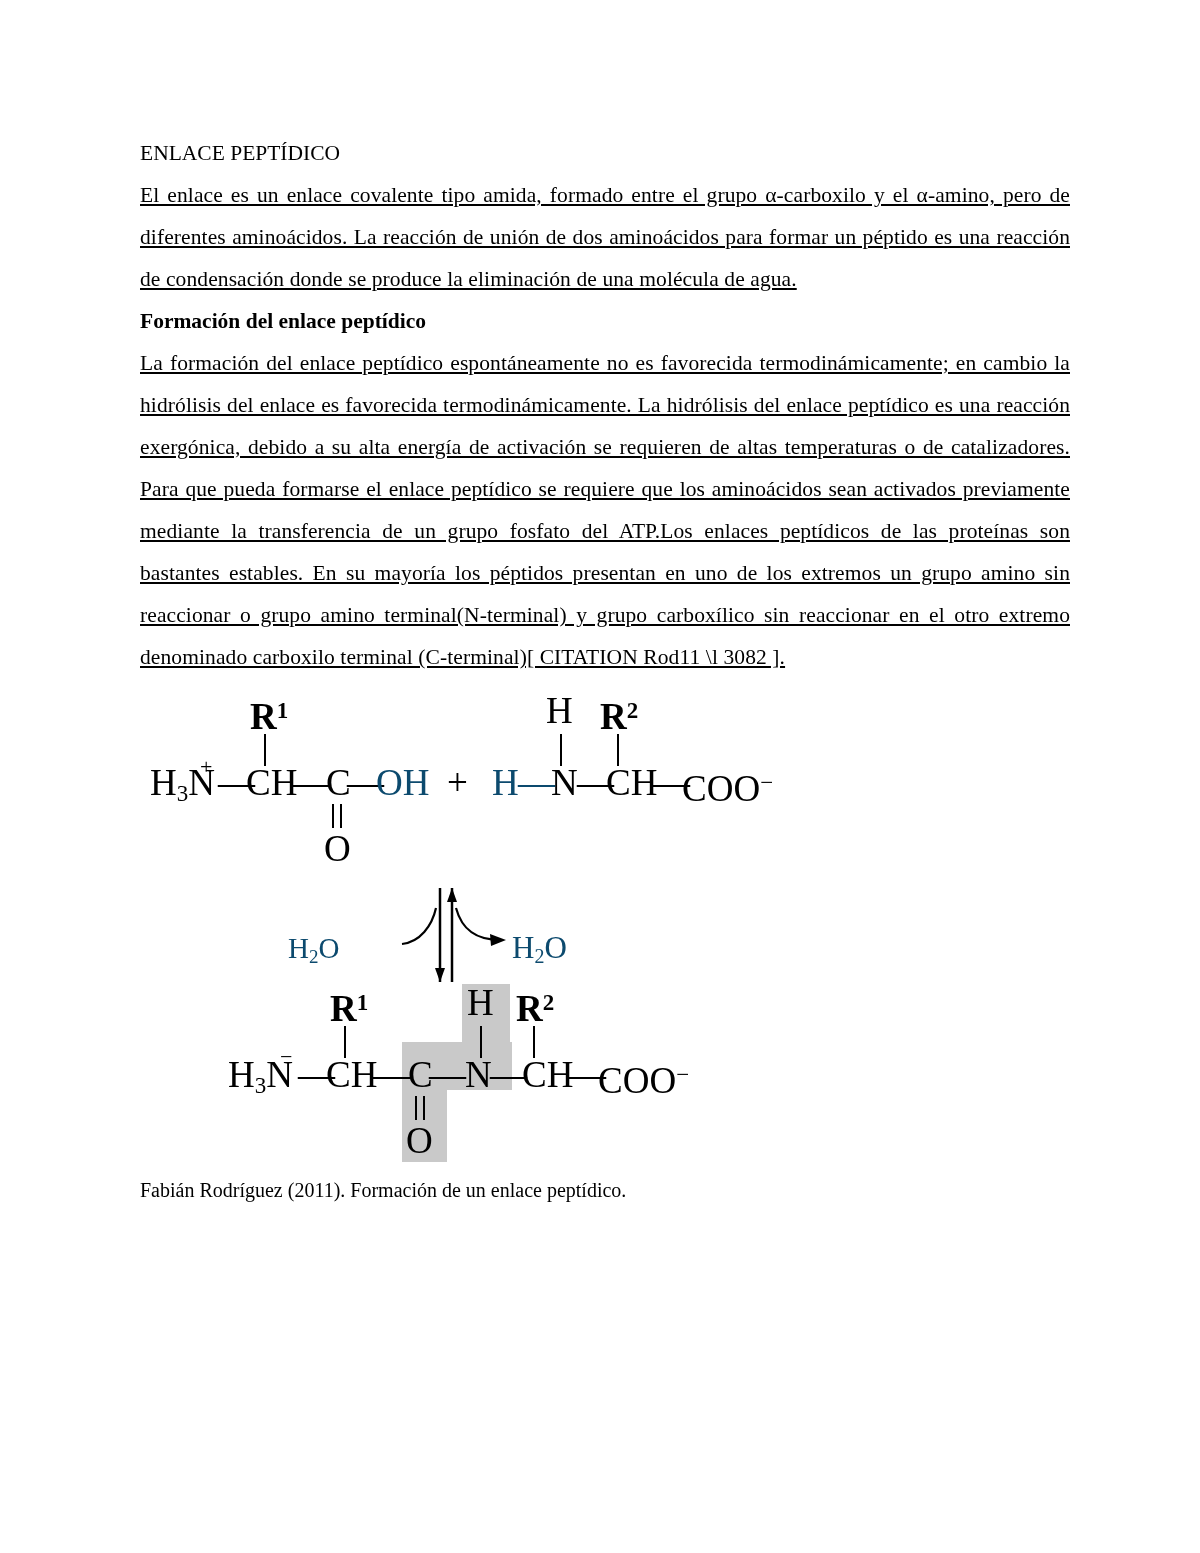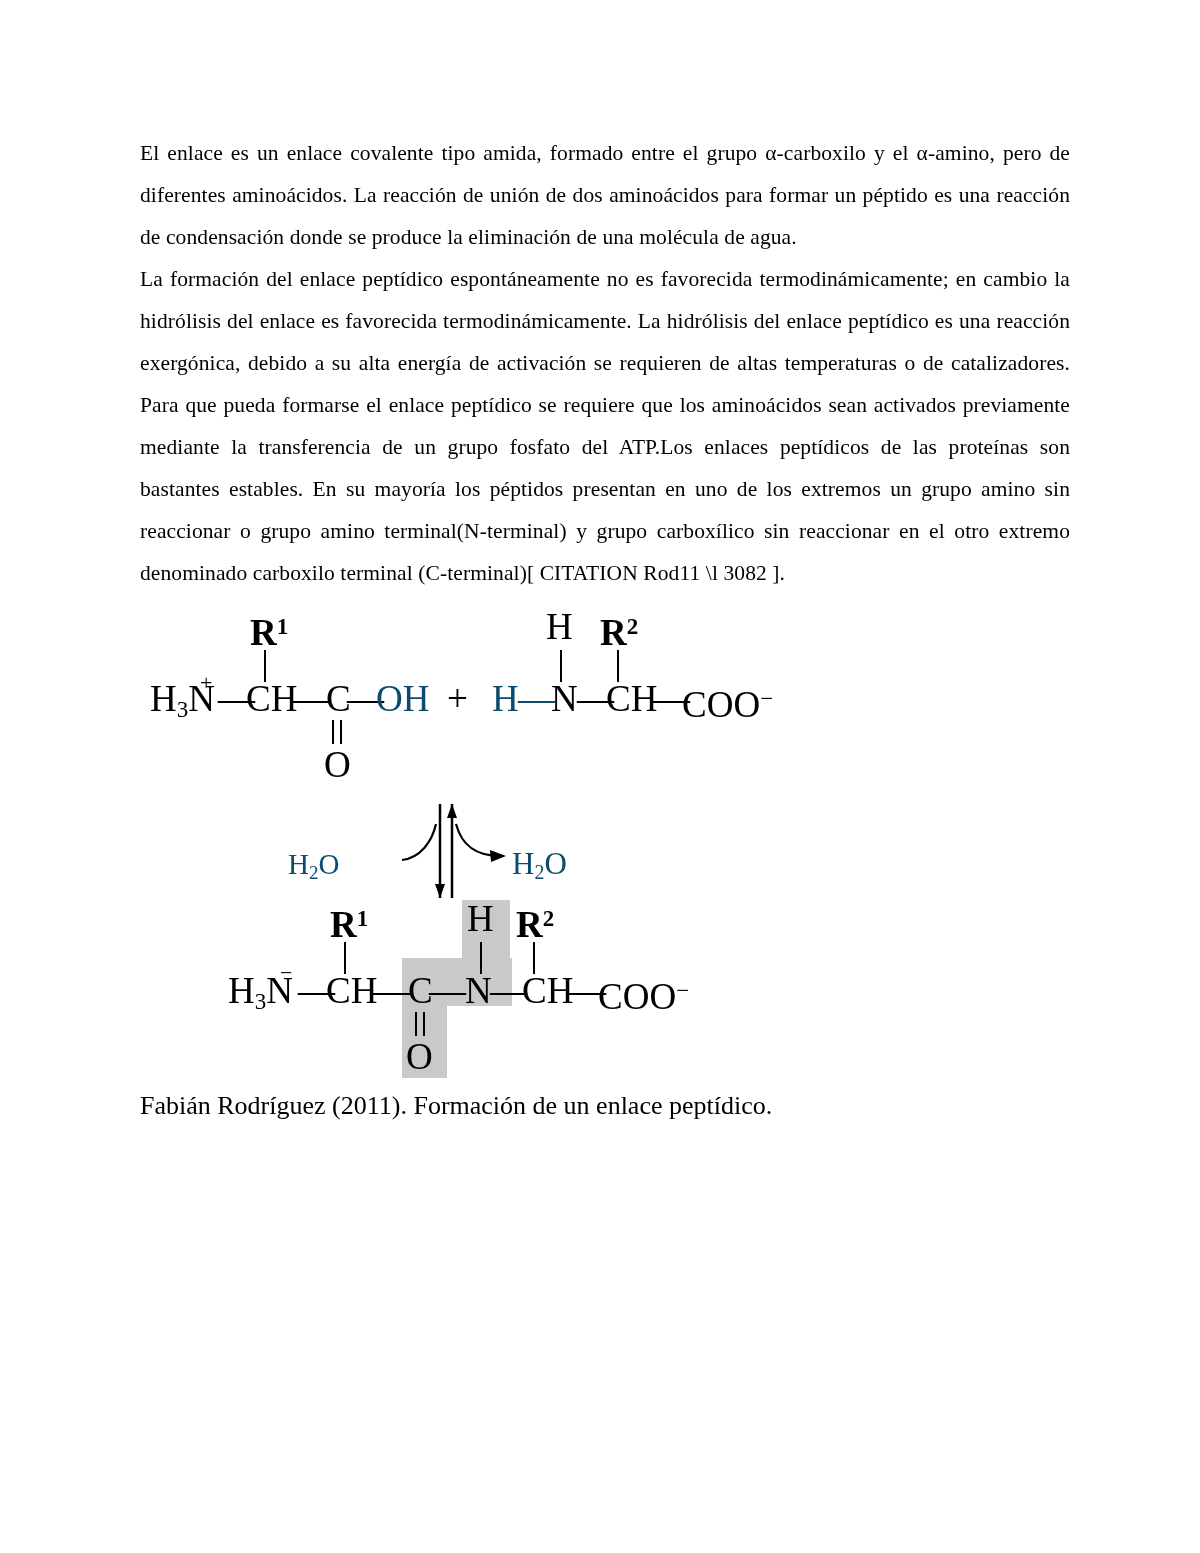--- a/index.html
+++ b/index.html
@@ -27,34 +27,35 @@
     left: 140px;
     top: 132px;
     width: 930px;
   }
   .para {
     font-size: 21.5px;
     line-height: 42px;
     text-align: justify;
     margin: 0 0 0 0;
     letter-spacing: 0.1px;
+    text-decoration: underline;
   }
   .title-line {
     font-size: 21.5px;
     line-height: 42px;
     margin: 0;
   }
   .bold-head {
     font-weight: bold;
     font-size: 21.5px;
     line-height: 42px;
     margin: 0;
   }
   .caption {
-    font-size: 26px;
+    font-size: 20px;
     line-height: 36px;
     margin: 0;
   }
 
   
   .figure {
     position: relative;
     width: 930px;
     height: 480px;
     margin-top: 14px;
@@ -94,23 +95,25 @@
     position: absolute;
   }
   svg { display: block; }
 </style>
 </head>
 <body>
 
 <div class="page">
   <div class="content">
 
+    <p class="title-line">ENLACE PEPTÍDICO</p>
 
     <p class="para">El enlace es un enlace covalente tipo amida, formado entre el grupo α-carboxilo y el α-amino, pero de diferentes aminoácidos. La reacción de unión de dos aminoácidos para formar un péptido es una reacción de condensación donde se produce la eliminación de una molécula de agua.</p>
 
+    <p class="bold-head">Formación del enlace peptídico</p>
 
     <p class="para">La formación del enlace peptídico espontáneamente no es favorecida termodinámicamente; en cambio la hidrólisis del enlace es favorecida termodinámicamente. La hidrólisis del enlace peptídico es una reacción exergónica, debido a su alta energía de activación se requieren de altas temperaturas o de catalizadores. Para que pueda formarse el enlace peptídico se requiere que los aminoácidos sean activados previamente mediante la transferencia de un grupo fosfato del ATP.Los enlaces peptídicos de las proteínas son bastantes estables. En su mayoría los péptidos presentan en uno de los extremos un grupo amino sin reaccionar o grupo amino terminal(N-terminal) y grupo carboxílico sin reaccionar en el otro extremo denominado carboxilo terminal (C-terminal)[ CITATION Rod11 \l 3082 ].</p>
 
     <div class="figure">
 
       <span class="chem big" style="left:110px; top:0px; font-weight:bold;"><span>R</span><span class="sup">1</span></span>
 
       <div class="vline" style="left:124px; top:42px; height:32px;"></div>
 
       <span class="chem big" style="left:10px; top:72px;"><span>H</span><span class="sub">3</span><span>N</span></span>

